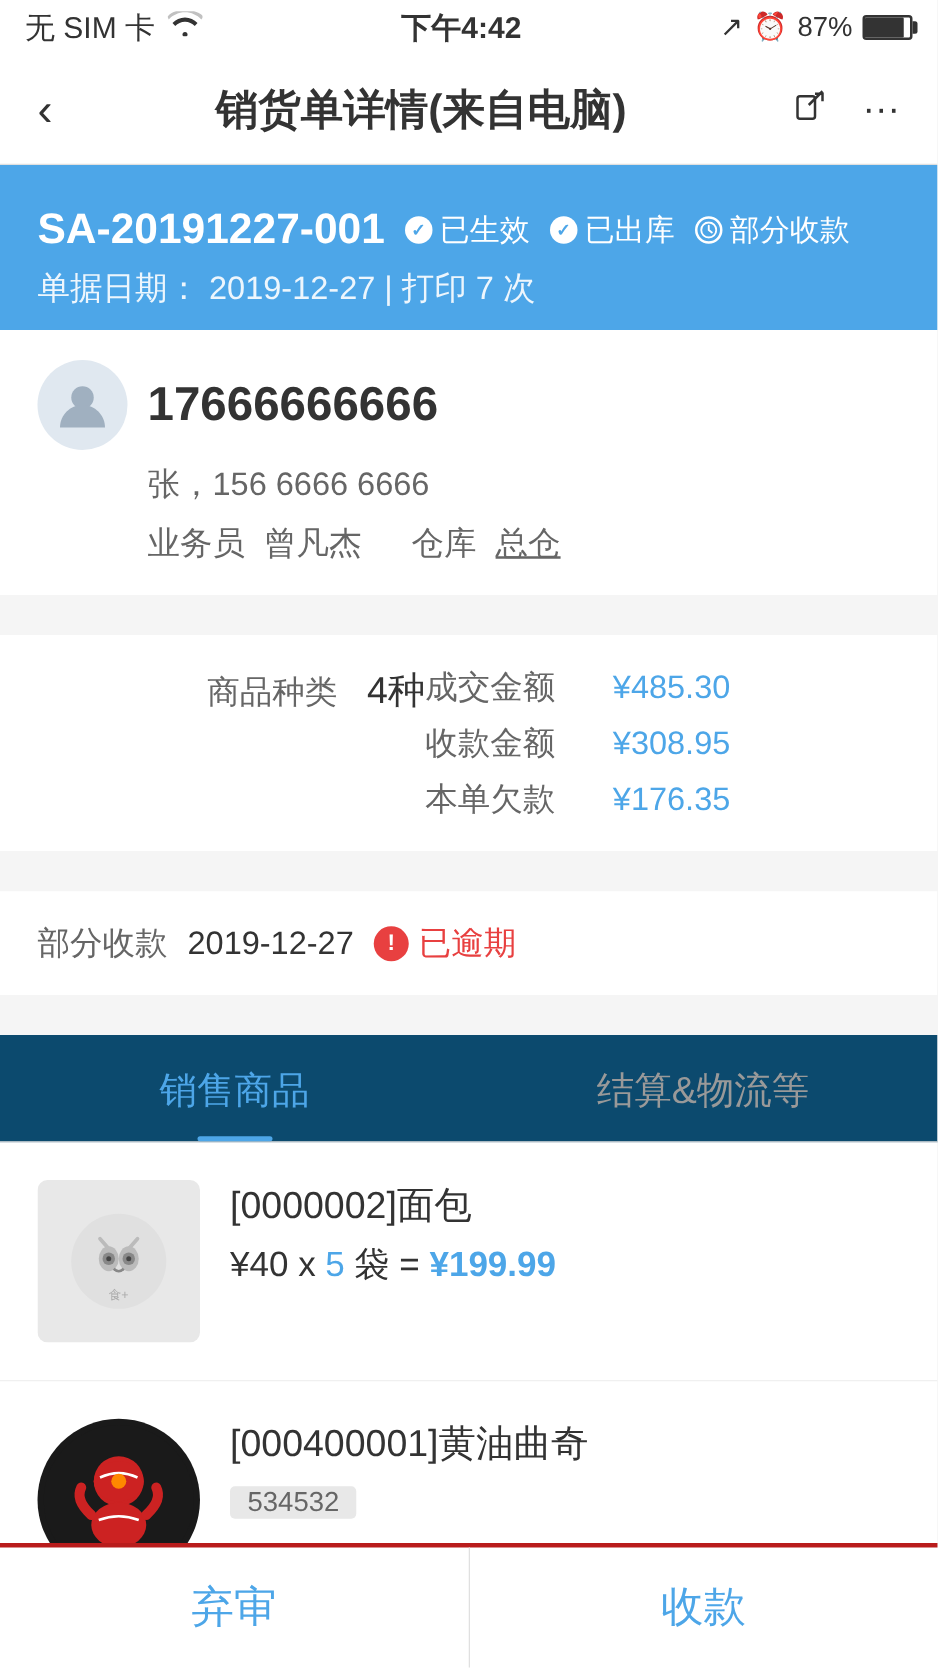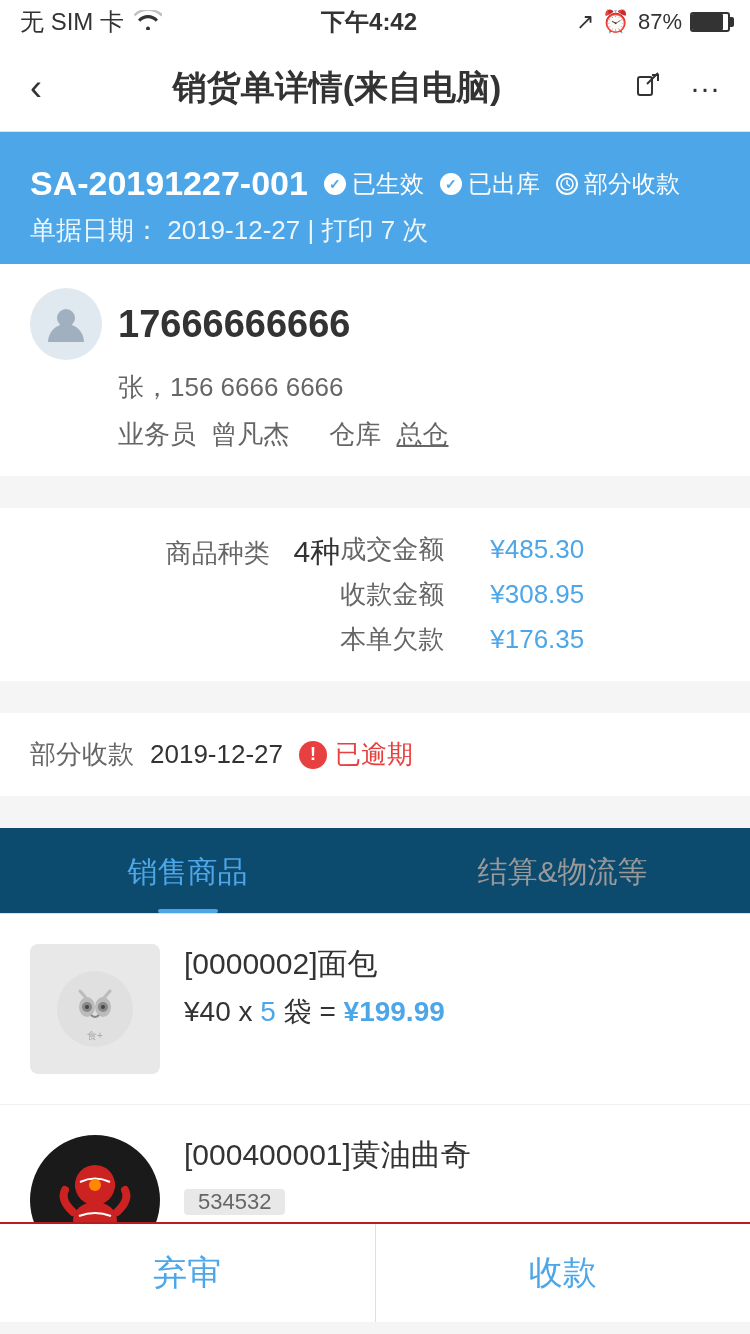--- a/index.html
+++ b/index.html
@@ -366,26 +366,26 @@
       color: #4da6e8;
     }
     .product-total {
       color: #4da6e8;
       font-weight: 600;
     }
 
     
     .bottom-bar {
       position: fixed;
-      bottom: 12px;
+      bottom: 0;
       left: 0;
       width: 750px;
       height: 100px;
       background: #fff;
-      border-top: 2px solid #b91c1c;
+      border-top: 4px solid #b91c1c;
       display: flex;
     }
     .bottom-btn {
       flex: 1;
       display: flex;
       align-items: center;
       justify-content: center;
       font-size: 34px;
       cursor: pointer;
     }

